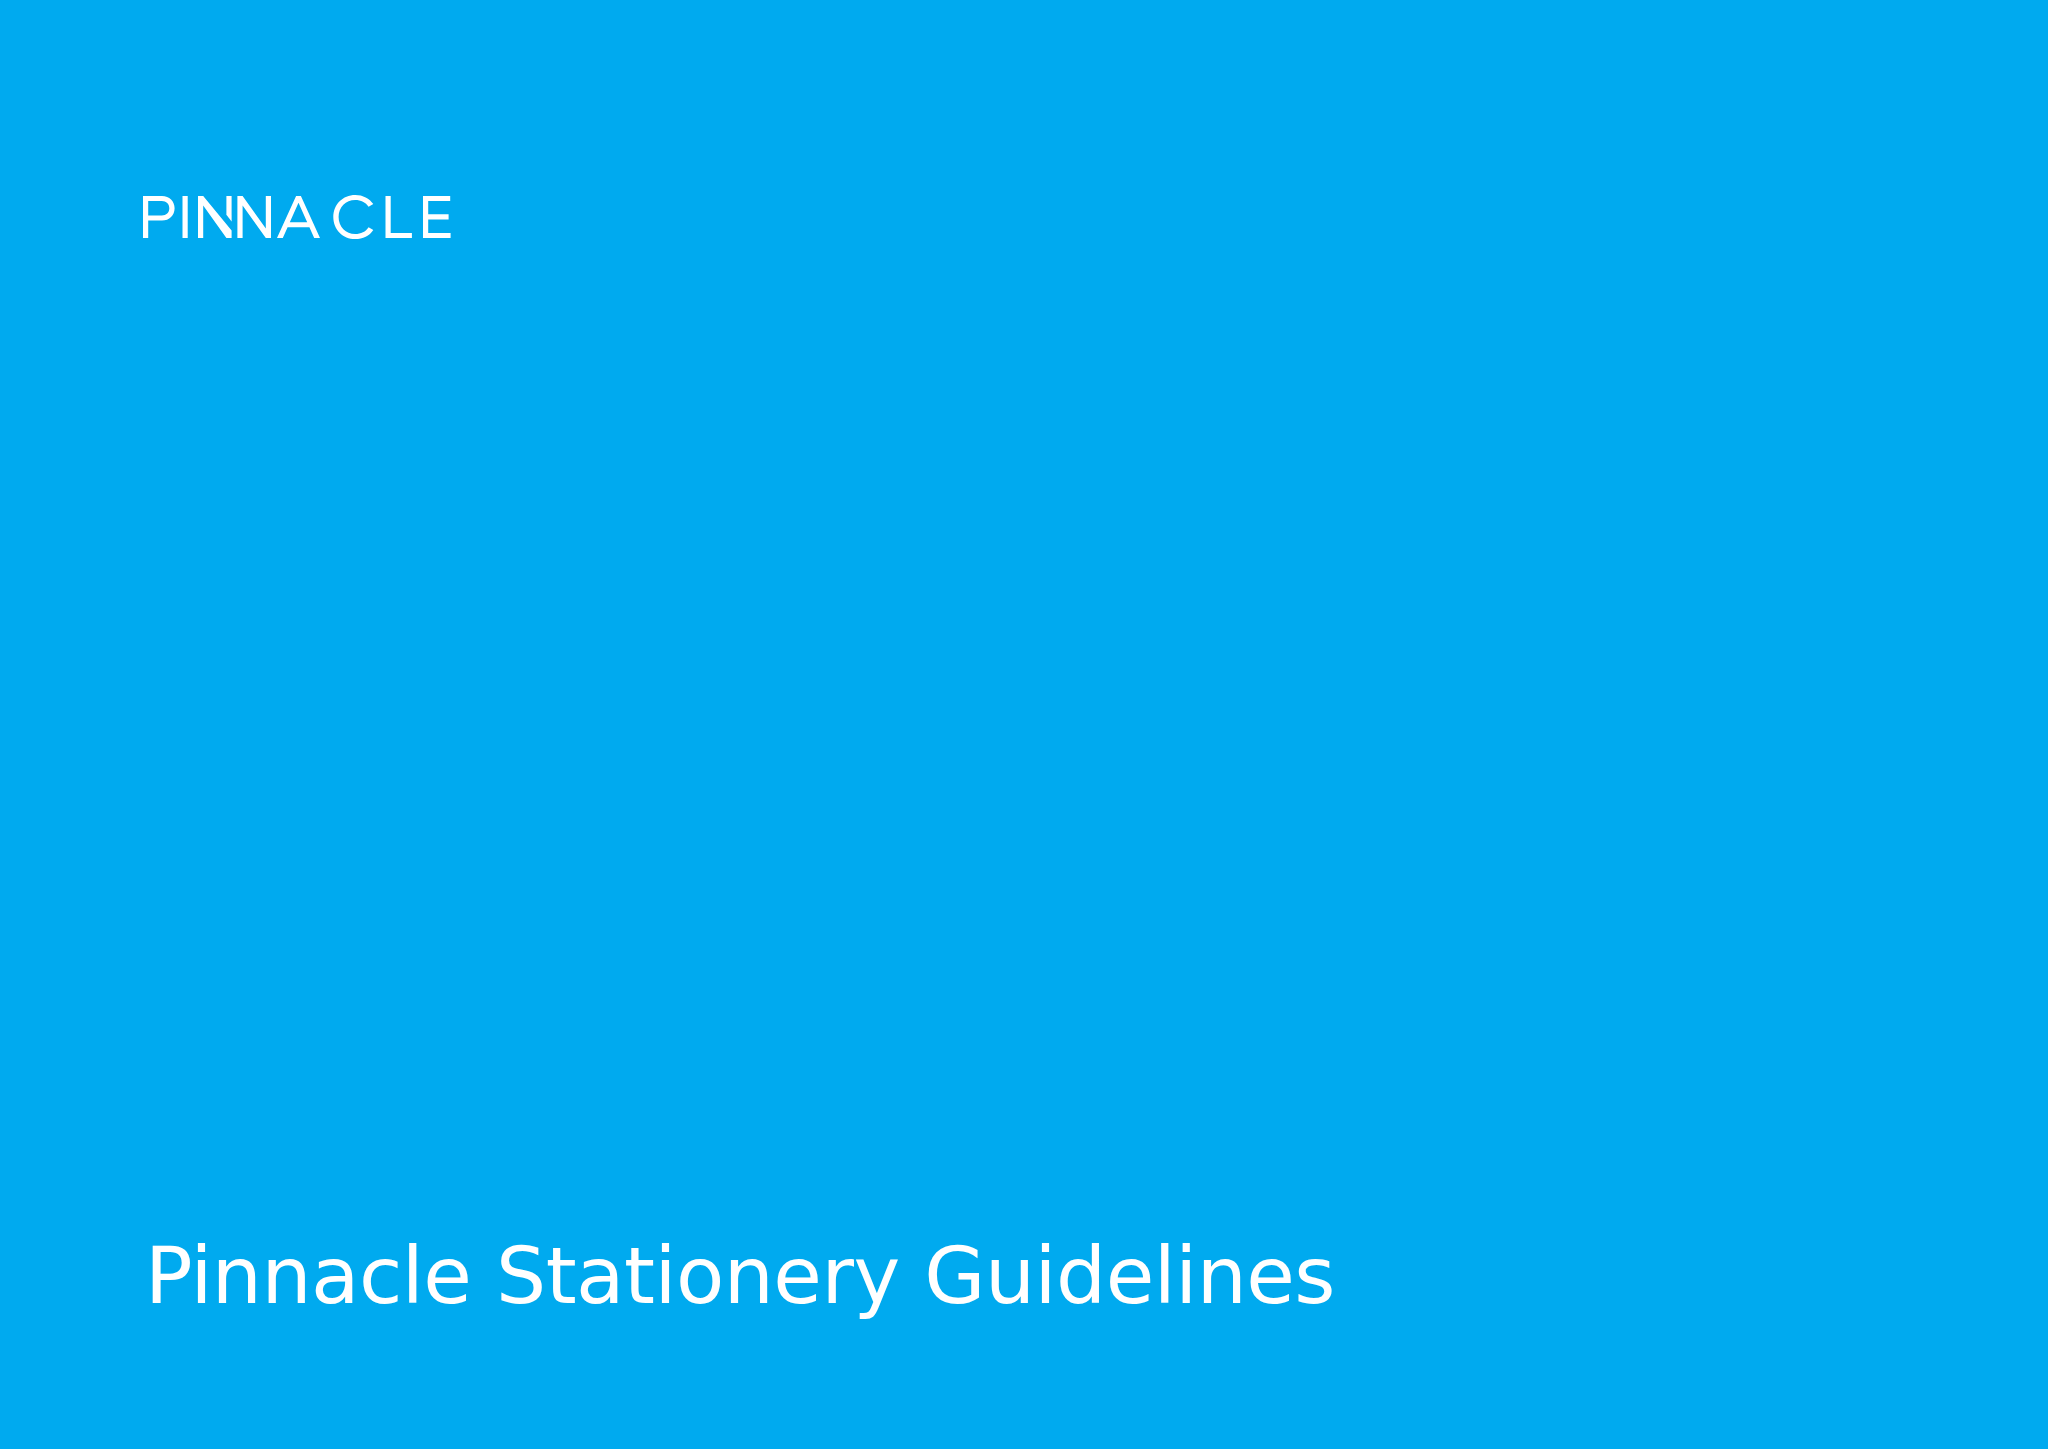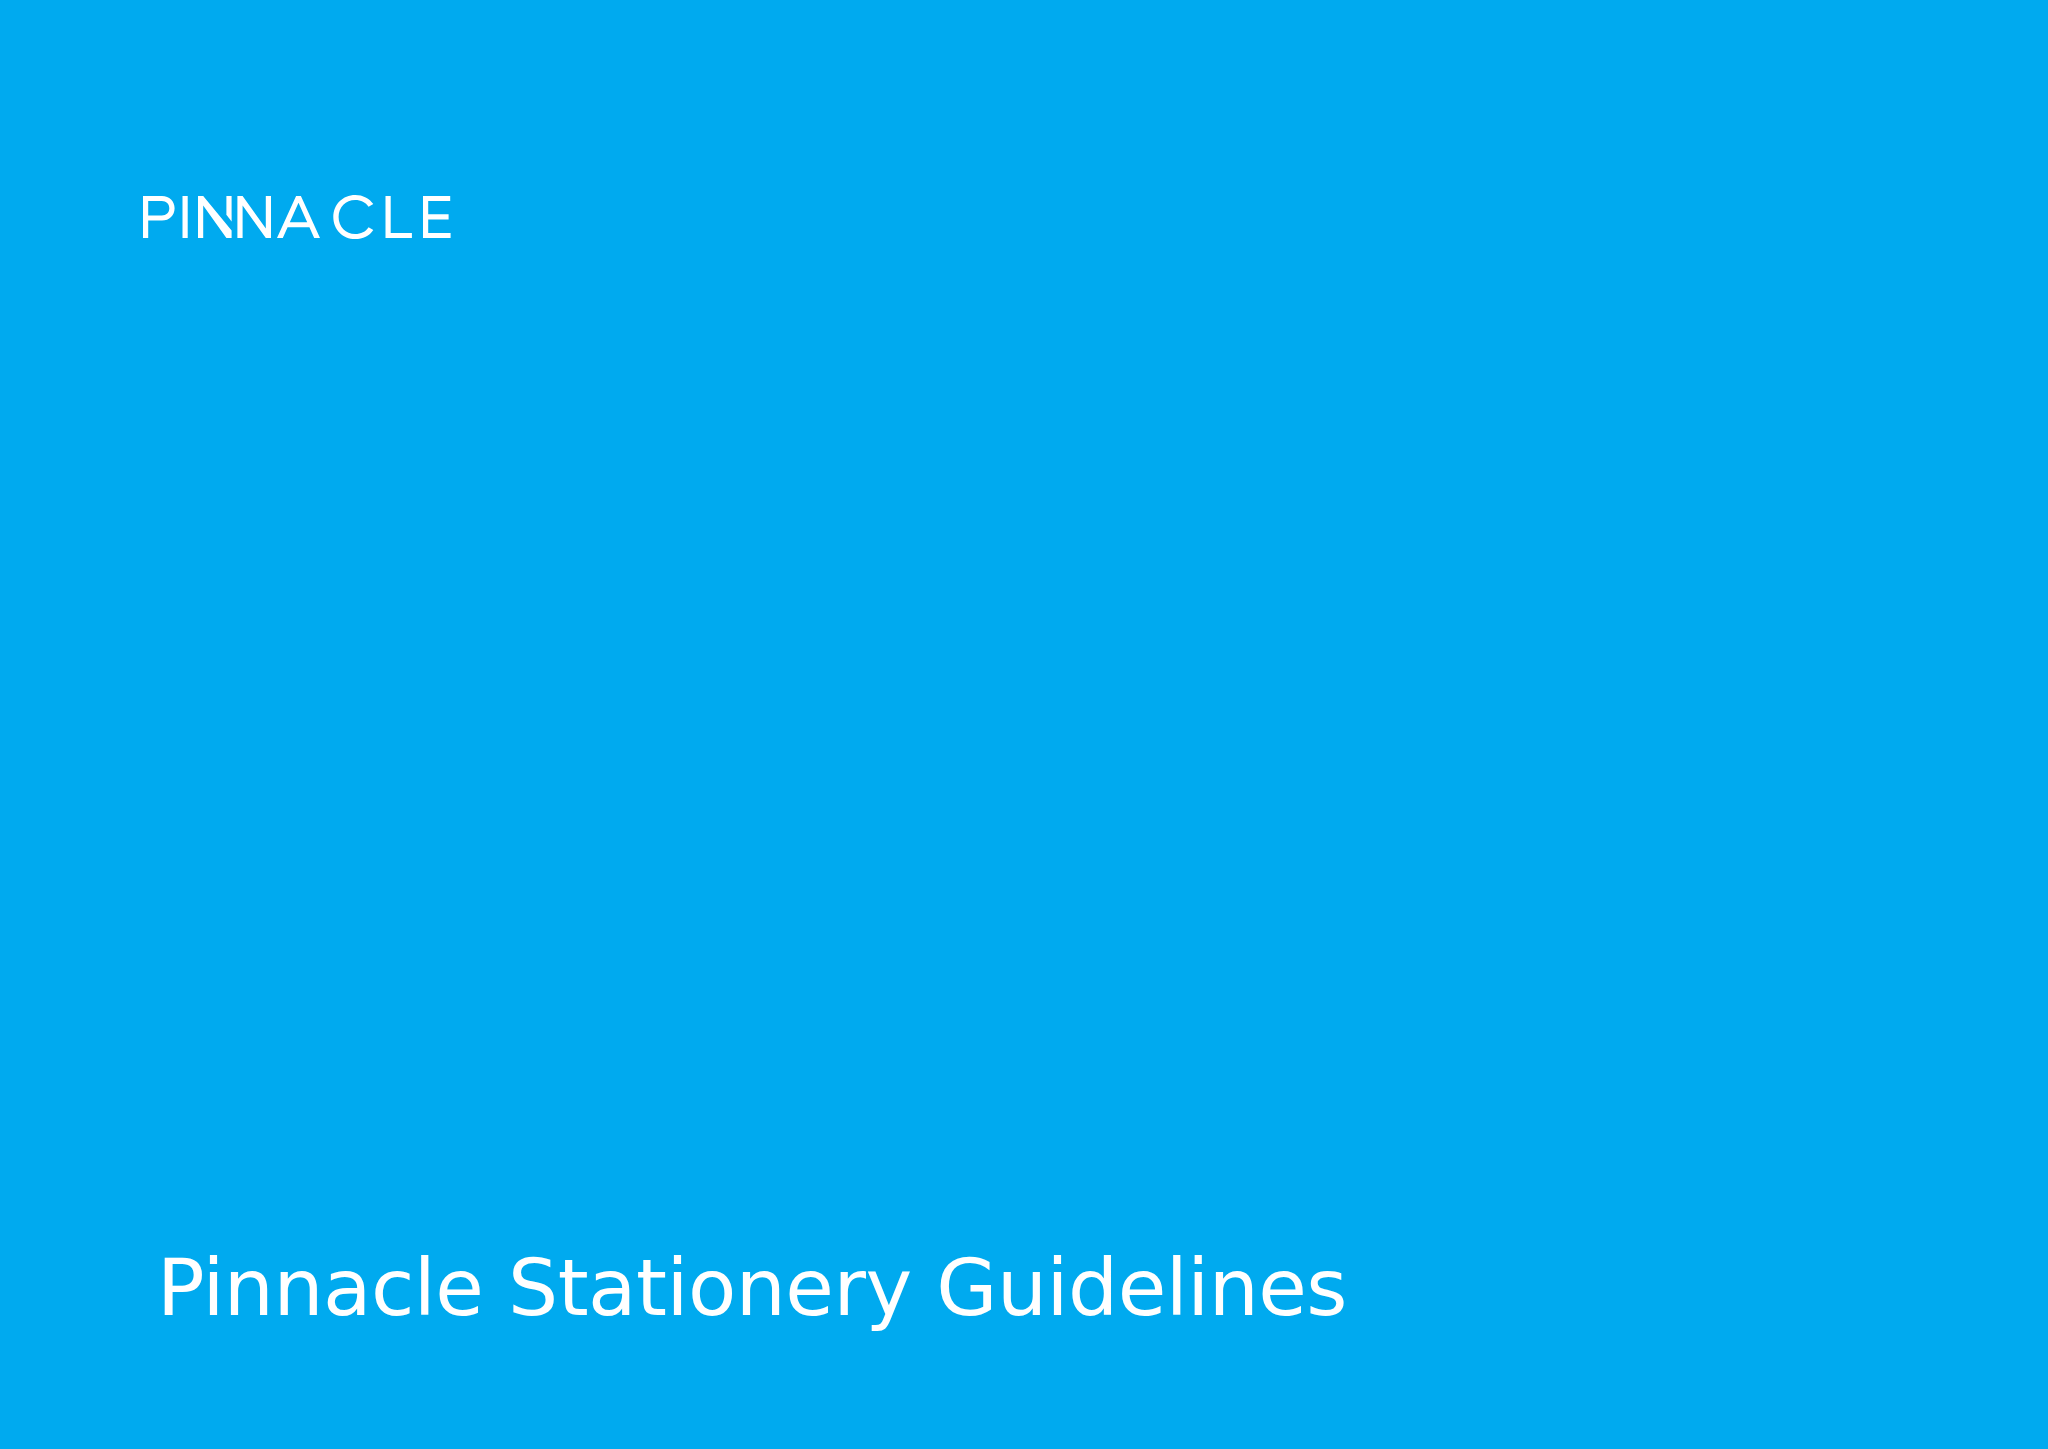--- a/index.html
+++ b/index.html
@@ -44,21 +44,21 @@
     overflow: hidden;
     clip: rect(0 0 0 0);
     white-space: nowrap;
   }
 
   
   #slide-title {
     position: absolute;
     left: 145px;
     top: 1237px;
-    margin: 12px;
+    margin: 0;
     padding: 0;
     color: #FFFFFF;
     font-family: "DejaVu Sans", sans-serif;
     font-size: 79px;
     font-weight: 400;
     letter-spacing: -0.5px;
     line-height: 1.0;
     white-space: nowrap;
   }
 </style>

